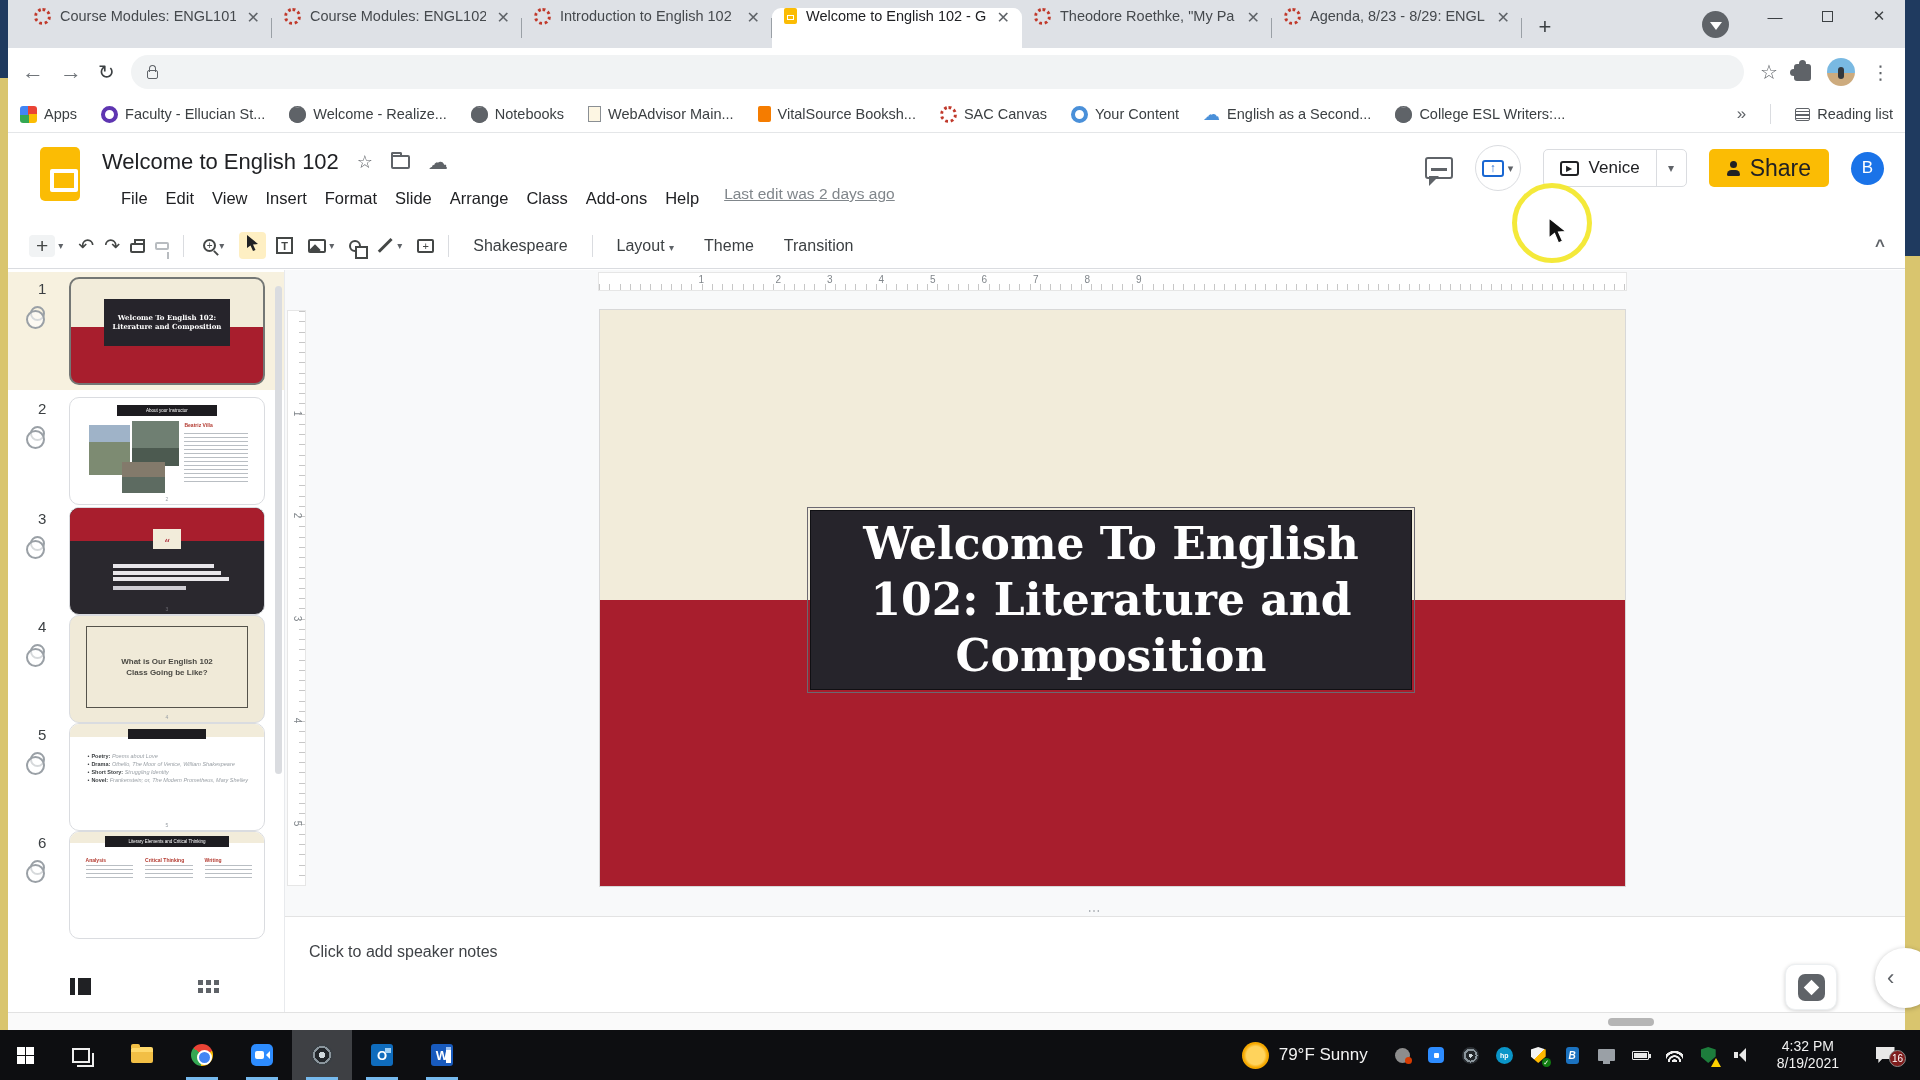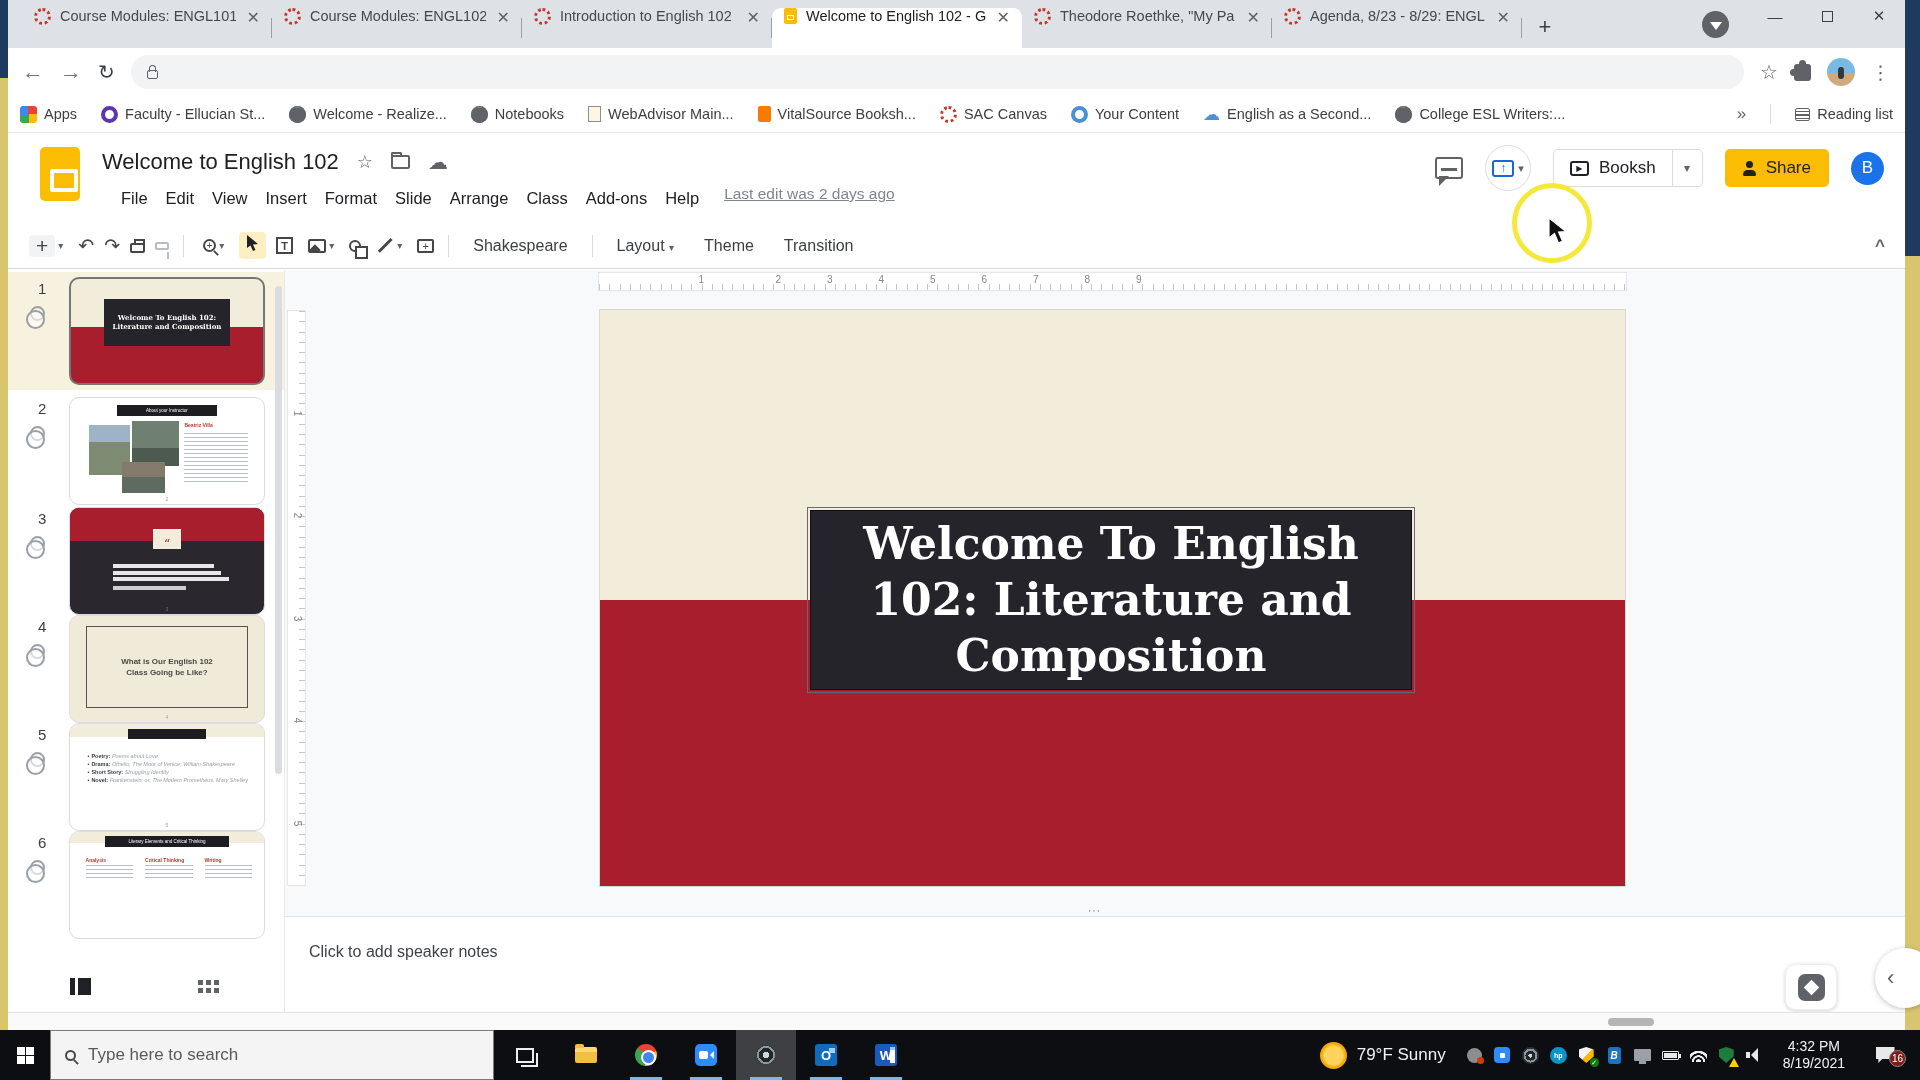--- a/index.html
+++ b/index.html
@@ -81,21 +81,21 @@
   .present-circle .caret { color:#5f6368; font-size:11px; }
   .present-group { display:flex; height:38px; border:1px solid #dadce0; border-radius:5px; background:#fff; align-items:stretch; }
   .present-main { display:flex; align-items:center; gap:10px; padding:0 16px; }
   .present-play { width:19px; height:15px; border:2.5px solid #202124; border-radius:3px; display:flex; align-items:center; justify-content:center; font-size:8px; color:#202124; }
   .present-label { font-size:17px; color:#202124; }
   .present-caret { width:30px; border-left:1px solid #dadce0; display:flex; align-items:center; justify-content:center; color:#5f6368; font-size:12px; }
   .share-btn { height:38px; background:#fbbc04; border-radius:5px; display:flex; align-items:center; gap:10px; padding:0 18px; }
   .person-lock-icon { width:13px; height:14px; position:relative; }
   .person-lock-icon::before { content:""; position:absolute; left:3px; top:0; width:7px; height:7px; border-radius:50%; background:#202124; }
   .person-lock-icon::after { content:""; position:absolute; left:0; bottom:-1px; width:13px; height:6px; border-radius:6px 6px 2px 2px; background:#202124; }
-  .share-label { font-size:17px; color:#202124; font-weight:500; }
+  .share-label { font-size:23px; color:#202124; font-weight:500; }
   .avatar-b { width:33px; height:33px; border-radius:50%; background:#1a73e8; color:#fff; font-size:17px; display:flex; align-items:center; justify-content:center; }
 
   
   .toolbar { position:relative; height:46px; background:#fff; border-bottom:1px solid #dadce0; display:flex; align-items:center; padding:0 16px; gap:10px; color:#444746; }
   .tb-sep { width:1px; height:22px; background:#dadce0; margin:0 4px; }
   .tb-btn { display:flex; align-items:center; gap:3px; padding:4px 5px; border-radius:4px; }
   .tb-plus { font-size:21px; line-height:18px; background:#f1f3f4; border-radius:4px; padding:2px 7px; }
   .tb-caret { font-size:10px; color:#5f6368; }
   .tb-glyph { font-size:19px; }
   .print-icon { width:15px; height:10px; border:2px solid #444746; border-radius:2px; position:relative; margin-top:4px; }
@@ -213,21 +213,21 @@
   .chrome-icon { width:22px; height:22px; border-radius:50%; background:conic-gradient(from -50deg, #ea4335 0 33%, #fbbc04 0 66%, #34a853 0); position:relative; }
   .chrome-icon::after { content:""; position:absolute; left:5.5px; top:5.5px; width:11px; height:11px; border-radius:50%; background:#4285f4; border:2px solid #fff; }
   .bluecam-icon { width:22px; height:22px; border-radius:5px; background:#2d8cff; position:relative; }
   .bluecam-icon::before { content:""; position:absolute; left:4px; top:7px; width:9px; height:8px; background:#fff; border-radius:2px; }
   .bluecam-icon::after { content:""; position:absolute; right:3px; top:7px; border:4px solid transparent; border-right-color:#fff; }
   .recorder-icon { width:22px; height:22px; border-radius:50%; background:radial-gradient(circle, #cfd8dc 0 3px, #23272b 3px 7px, #8a959c 7px 9px, #3a3f44 9px); }
   .outlook-icon { width:22px; height:22px; border-radius:3px; background:#0f6cbd; color:#fff; font-weight:bold; font-size:13px; display:flex; align-items:center; justify-content:center; position:relative; }
   .outlook-icon::after { content:""; position:absolute; right:2px; top:4px; width:6px; height:5px; background:#9fd0f5; }
   .word-icon { width:22px; height:22px; border-radius:3px; background:#185abd; color:#fff; font-weight:bold; font-size:13px; display:flex; align-items:center; justify-content:center; position:relative; }
   .word-icon::after { content:""; position:absolute; right:2px; top:3px; width:5px; height:16px; background:#fff; box-shadow:inset 0 3px 0 #9fc3f3; }
-  .tray { margin-left:auto; display:flex; align-items:center; gap:9px; padding-right:12px; }
+  .tray { margin-left:auto; display:flex; align-items:center; gap:15px; padding-right:12px; }
   .weather { display:flex; align-items:center; gap:10px; margin-right:10px; }
   .sun-icon { width:27px; height:27px; border-radius:50%; background:radial-gradient(circle, #ffd35c 0 9px, #f5a800 12px); }
   .weather-text { font-size:17px; color:#f2f2f2; }
   .tray-ic { width:19px; height:19px; display:flex; align-items:center; justify-content:center; position:relative; }
   .headset-icon { width:15px; height:15px; border-radius:50%; background:#8d8d8d; }
   .headset-icon::after { content:""; position:absolute; right:0; bottom:1px; width:7px; height:7px; border-radius:50%; background:#d83b01; }
   .zoomtray-icon { width:16px; height:16px; border-radius:4px; background:#2d8cff; }
   .zoomtray-icon::after { content:""; position:absolute; left:7px; top:7px; width:5px; height:5px; background:#fff; border-radius:1px; }
   .rectray-icon { width:17px; height:17px; border-radius:50%; background:radial-gradient(circle, #cfd8dc 0 2px, #23272b 2px 5px, #8a959c 5px 7px, #2c3035 7px); }
   .hp-icon { width:17px; height:17px; border-radius:50%; background:#0a95c8; color:#fff; font-size:7px; font-weight:bold; display:flex; align-items:center; justify-content:center; }
@@ -397,21 +397,21 @@
       </div>
       <div class="header-right">
         <span class="comment-icon"></span>
         <div class="present-circle">
           <span class="box">↑</span>
           <span class="caret">▾</span>
         </div>
         <div class="present-group">
           <div class="present-main">
             <span class="present-play">▶</span>
-            <span class="present-label">Booksh</span>
+            <span class="present-label">Venice</span>
           </div>
           <div class="present-caret">▾</div>
         </div>
         <div class="share-btn">
           <span class="person-lock-icon"></span>
           <span class="share-label">Share</span>
         </div>
         <div class="avatar-b">B</div>
       </div>
     </div>
@@ -597,24 +597,20 @@
 
   <div class="taskbar">
     <div class="start-btn">
       <span class="win-logo">
           <i></i>
           <i></i>
           <i></i>
           <i></i>
         </span>
     </div>
-    <div class="tb-search">
-      <span class="mag-icon"></span>
-      <input type="text" placeholder="Type here to search" style="">
-    </div>
     <span class="taskview-icon"></span>
     <div class="app-slot">
         <span class="explorer-icon"></span>
       </div>
     <div class="app-slot open">
         <span class="chrome-icon"></span>
       </div>
     <div class="app-slot open">
         <span class="bluecam-icon"></span>
       </div>

